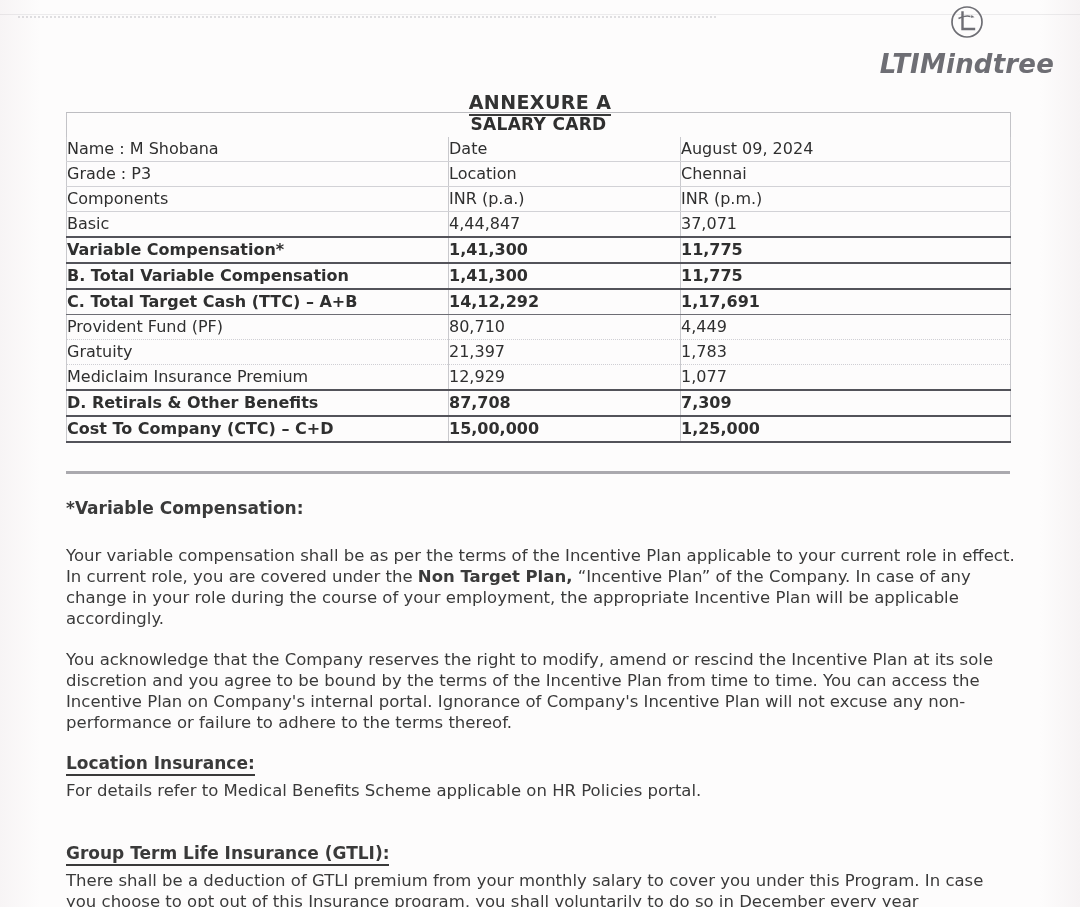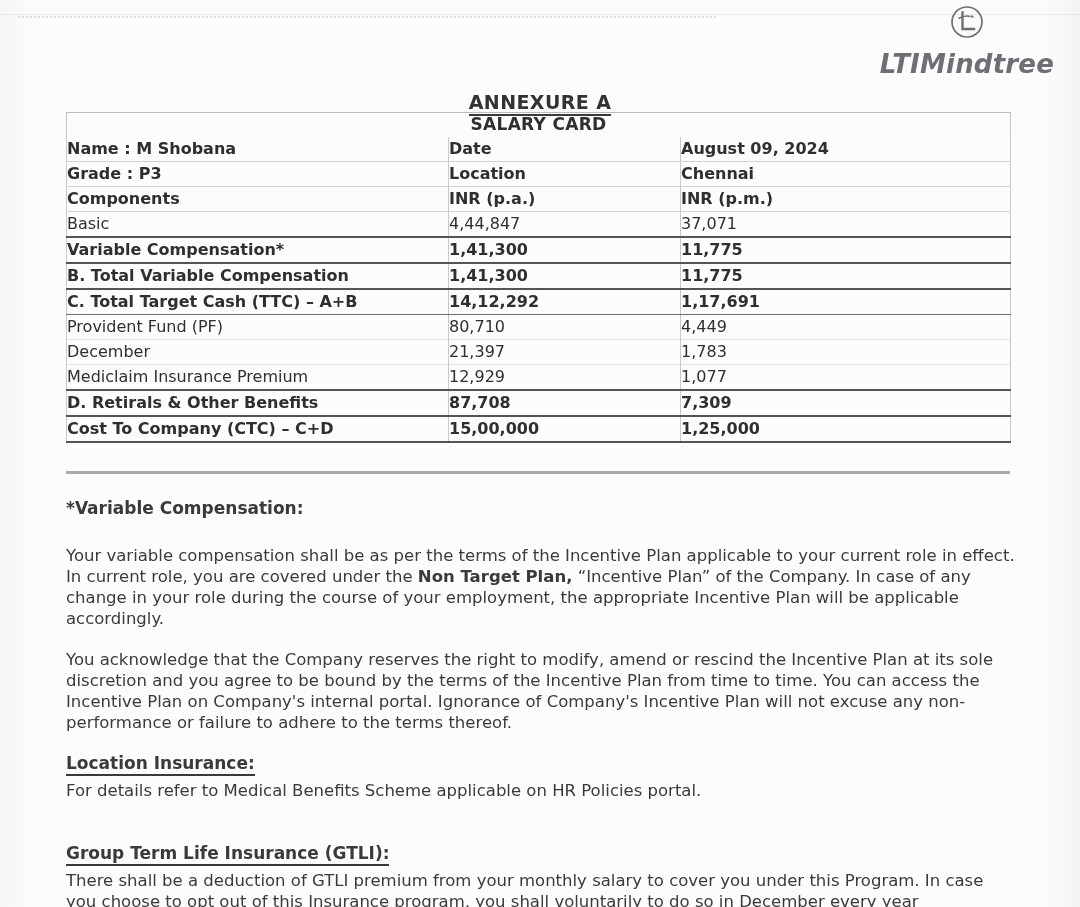--- a/index.html
+++ b/index.html
@@ -132,21 +132,21 @@
 
   
   td.vl { border-left: 1px solid #c9c9cd; }
   td.vr { border-right: 1px solid #c9c9cd; margin-top: 25px; }
 
   
   tr.light td { border-bottom: 1px dotted #cfcfd4; }
   tr.light td { font-weight: 400; }
 
   
-  tr.info td { border-bottom: 1px solid #d2d2d6; font-weight: 700; }
+  tr.info td { border-bottom: 1px solid #d2d2d6; font-weight: 400; }
 
   
   tr.bold td {
     font-weight: 700;
     border-top: 2px solid #53535a;
     border-bottom: 1px solid #6d6d74;
   }
   tr.bold.b-first td { border-top: 2px solid #53535a; }
 
   tr.last td { border-bottom: 2px solid #53535a; }
@@ -262,21 +262,21 @@
           <td class="lbl vl">C. Total Target Cash (TTC) – A+B</td>
           <td class="num vl">14,12,292</td>
           <td class="num vl vr">1,17,691</td>
         </tr>
         <tr class="light">
           <td class="lbl vl">Provident Fund (PF)</td>
           <td class="num vl">80,710</td>
           <td class="num vl vr">4,449</td>
         </tr>
         <tr class="light">
-          <td class="lbl vl">December</td>
+          <td class="lbl vl">Gratuity</td>
           <td class="num vl">21,397</td>
           <td class="num vl vr">1,783</td>
         </tr>
         <tr class="light">
           <td class="lbl vl">Mediclaim Insurance Premium</td>
           <td class="num vl">12,929</td>
           <td class="num vl vr">1,077</td>
         </tr>
         <tr class="bold">
           <td class="lbl vl">D. Retirals &amp; Other Benefits</td>

